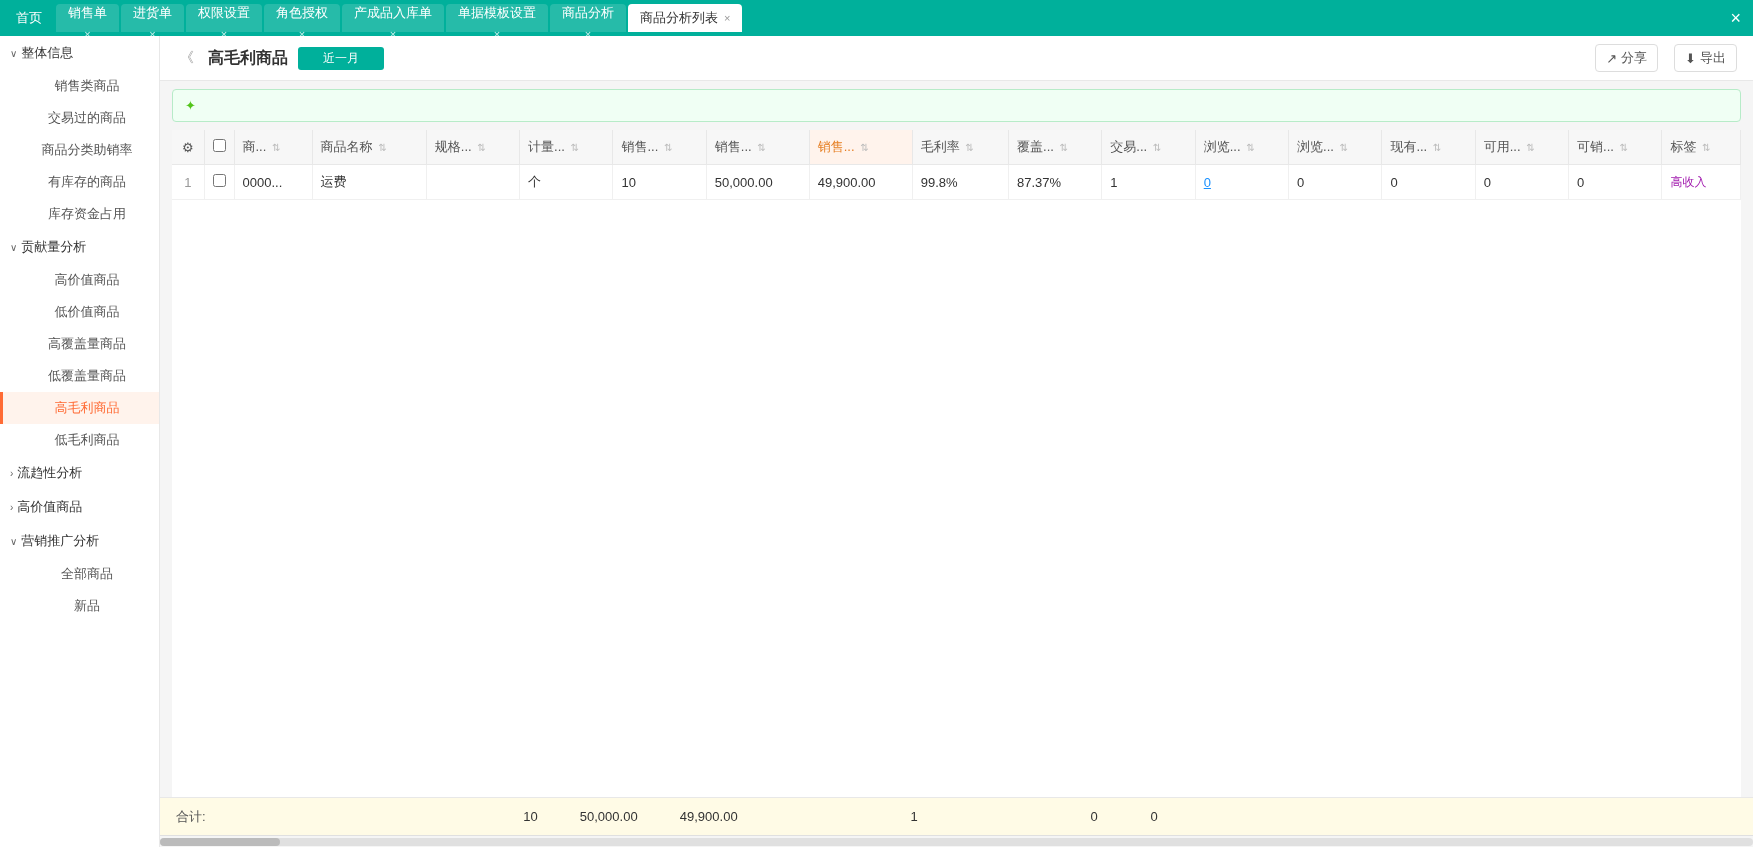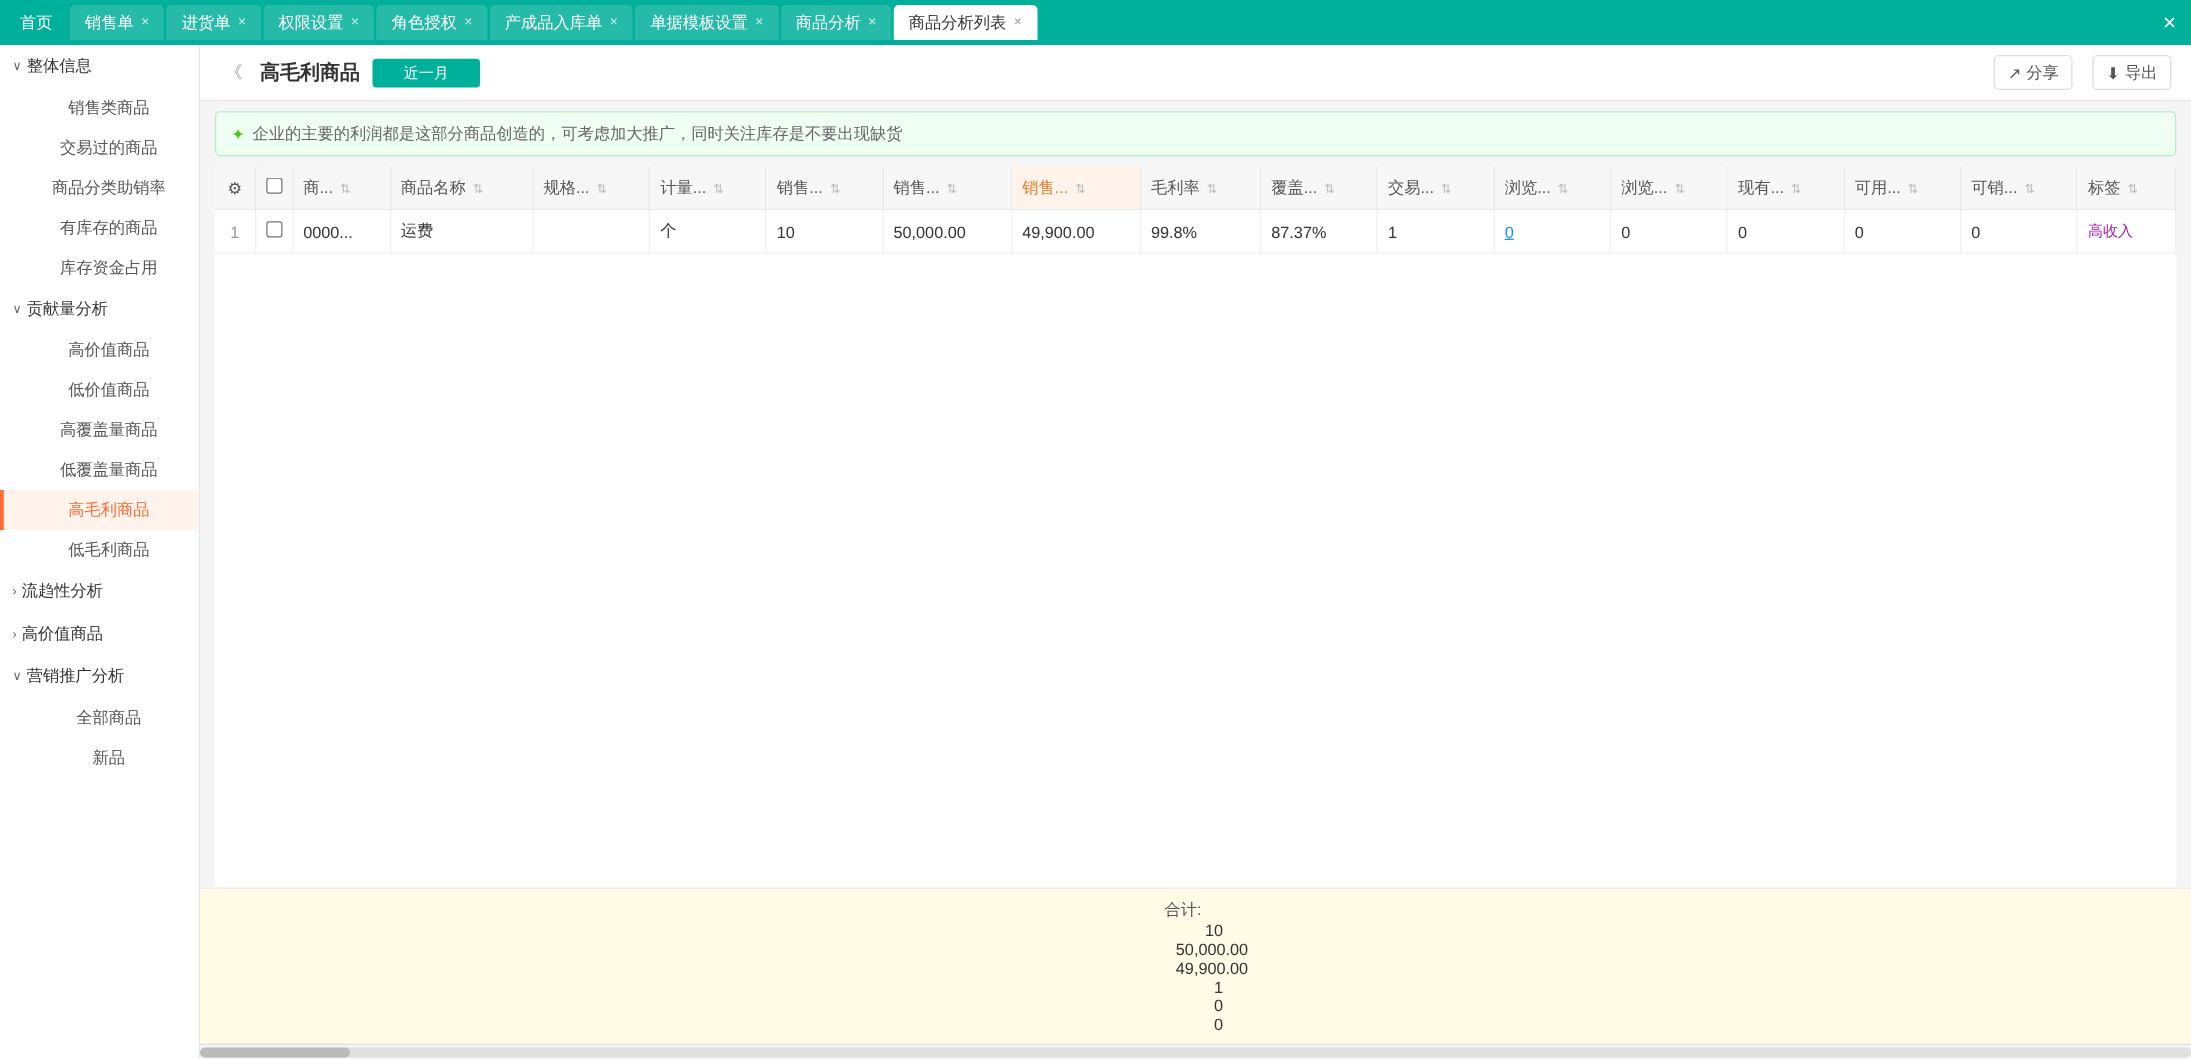--- a/index.html
+++ b/index.html
@@ -28,20 +28,21 @@
     }
     .tab-item.home {
       background: transparent;
     }
     .tab-item.active {
       background: white;
       color: #333;
     }
     .tab-item:not(.home):not(.active) {
       background: rgba(255,255,255,0.15);
+      flex-direction: column;
     }
     .tab-close {
       font-size: 11px;
       color: rgba(255,255,255,0.8);
       cursor: pointer;
     }
     .tab-item.active .tab-close {
       color: #999;
     }
     .tab-bar-spacer { flex: 1; }
@@ -224,21 +225,20 @@
     .footer-summary {
       background: #fffbe6;
       border-top: 1px solid #e8e8e8;
       padding: 8px 16px;
       display: flex;
       align-items: center;
       font-size: 12px;
       color: #333;
       gap: 0;
       min-height: 38px;
-      flex-direction: column;
     }
     .footer-label { margin-right: 20px; color: #555; }
     .footer-cell {
       padding: 0 8px;
       min-width: 80px;
     }
 
     
     .scroll-bar-area {
       background: #f5f5f5;
@@ -388,21 +388,20 @@
         <span>分享</span>
       </button>
       <button class="action-btn" style="margin-left:6px;">
         <span>⬇</span>
         <span>导出</span>
       </button>
     </div>
 
     <div class="info-banner">
       <span class="info-icon">✦</span>
-      <span>企业的主要的利润都是这部分商品创造的，可考虑加大推广，同时关注库存是不要出现缺货</span>
     </div>
 
     <div class="table-container">
       <table>
         <thead>
           <tr>
             <th class="settings-col" style="width:32px;">
               <span>⚙</span>
             </th>
             <th style="width:30px;">

